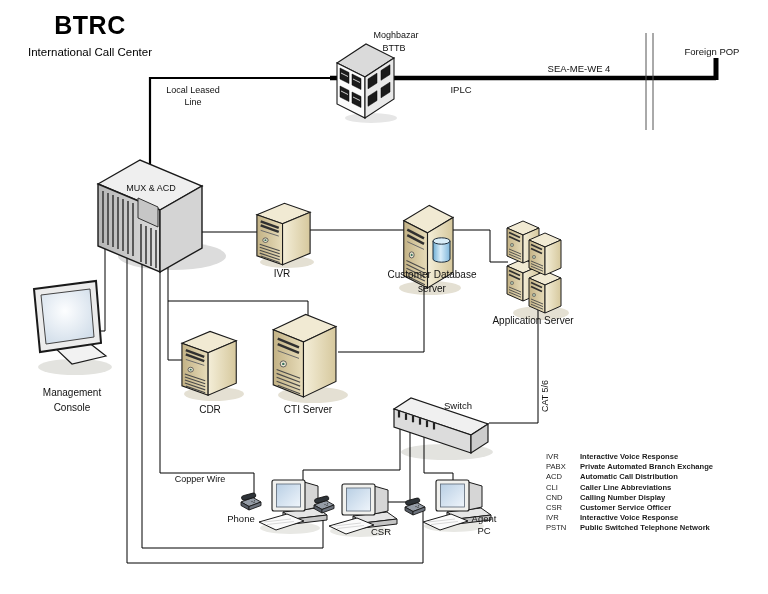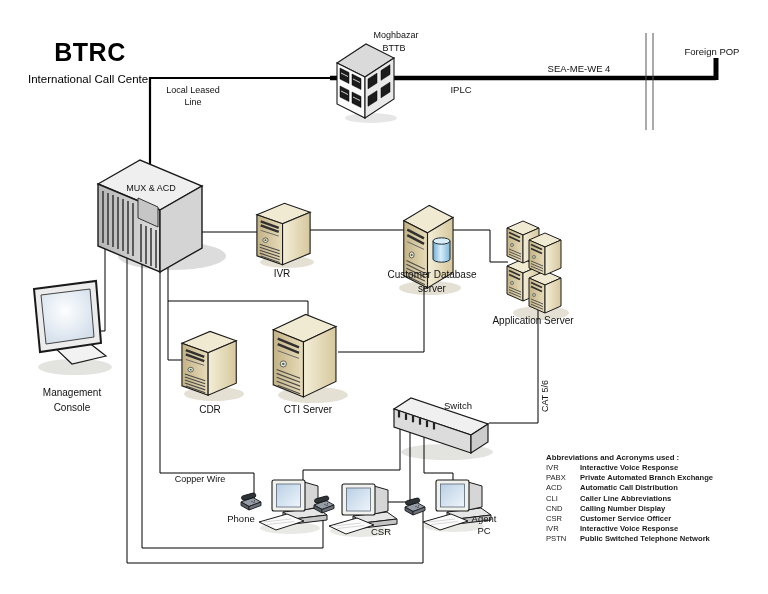--- a/index.html
+++ b/index.html
@@ -1,20 +1,20 @@
 <!DOCTYPE html>
 <html><head>
 <meta charset="utf-8">
 <style>
   html,body{margin:0;padding:0;background:#fff;}
   #stage{position:relative;width:768px;height:594px;background:#ffffff;overflow:hidden;
          font-family:"Liberation Sans",sans-serif;}
   #stage svg{position:absolute;left:0;top:0;}
   .hdr{position:absolute;left:14px;top:12px;width:152px;text-align:center;color:#000;}
-  .hdr-title{font-weight:bold;font-size:25px;letter-spacing:.5px;line-height:1.1;margin-top:27px;}
+  .hdr-title{font-weight:bold;font-size:25px;letter-spacing:.5px;line-height:1.1;}
   .hdr-sub{font-size:11.5px;margin-top:6px;white-space:nowrap;}
   .abbr{position:absolute;left:546px;top:452px;width:180px;color:#1c1c1c;
         font-size:7.6px;line-height:10.2px;}
   .abbr-title{font-weight:bold;font-size:7.8px;line-height:11px;}
   .abbr-row{display:flex;}
   .abbr-k{width:34px;flex:none;}
   .abbr-v{flex:1;font-weight:bold;}
   .lbl{font-family:"Liberation Sans",sans-serif;fill:#111;}
   .f9{font-size:9px;} .f95{font-size:9.5px;} .f10{font-size:10px;}
   .mid{text-anchor:middle;}
@@ -255,21 +255,20 @@
       <text x="484" y="534" class="lbl f95 mid">PC</text>
     </g>
   </svg>
 
   <div class="hdr">
     <div class="hdr-title">BTRC</div>
     <div class="hdr-sub">International Call Center</div>
   </div>
 
   <div class="abbr">
-    <div class="abbr-title">Abbreviations and Acronyms used :</div>
     <div>
         <div class="abbr-row">
           <span class="abbr-k">IVR</span>
           <span class="abbr-v">Interactive Voice Response</span>
         </div>
         <div class="abbr-row">
           <span class="abbr-k">PABX</span>
           <span class="abbr-v">Private Automated Branch Exchange</span>
         </div>
         <div class="abbr-row">

